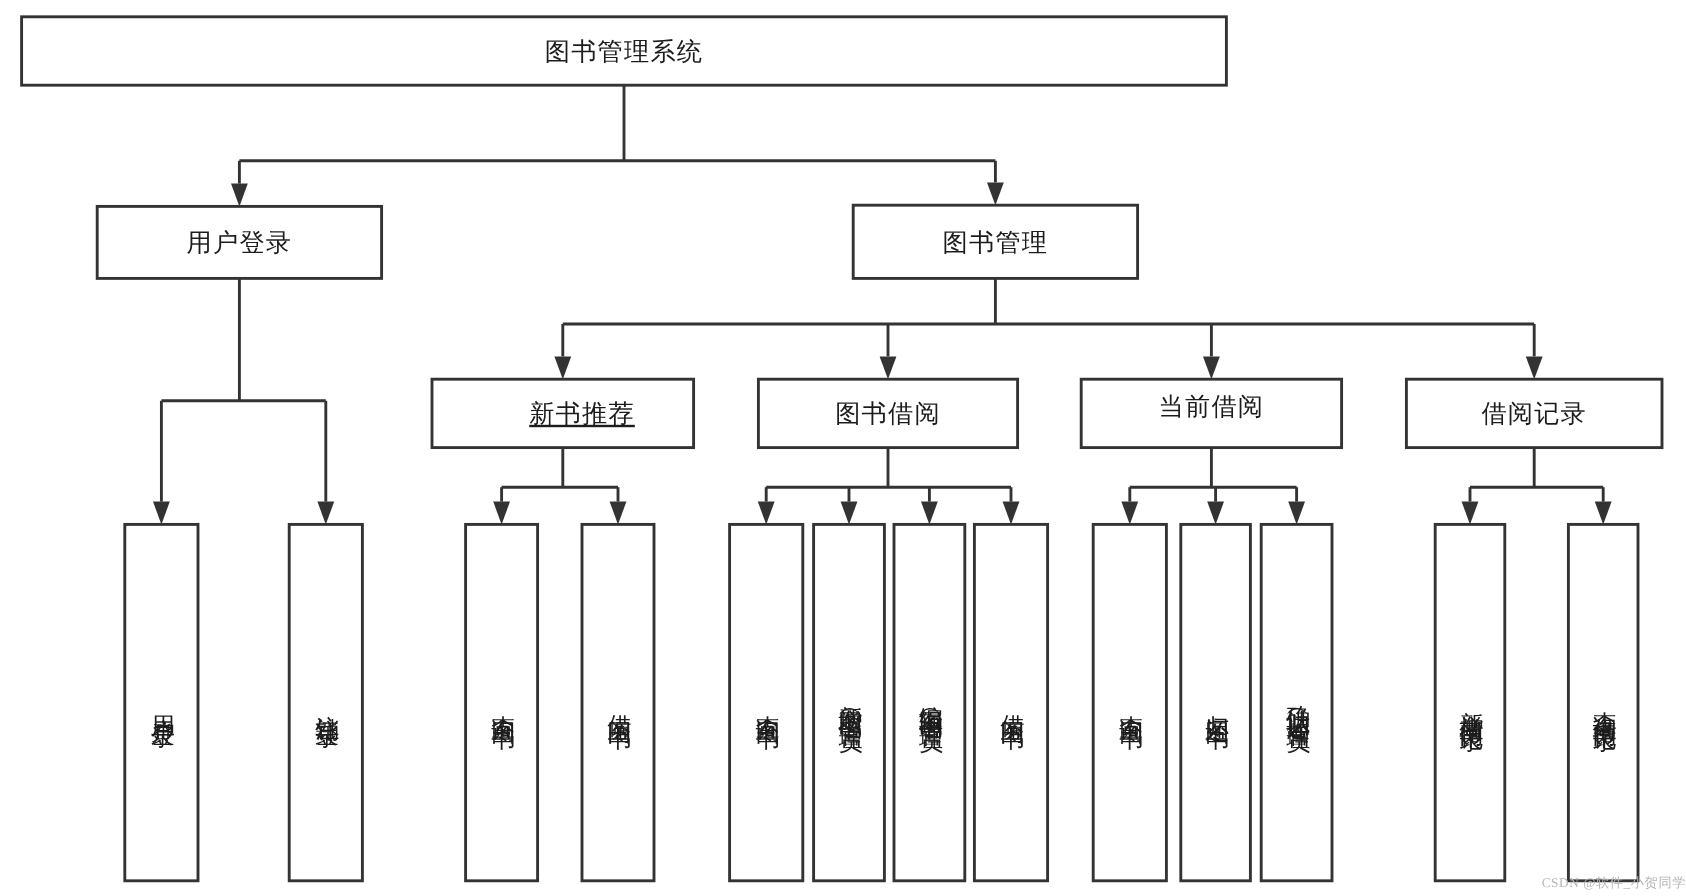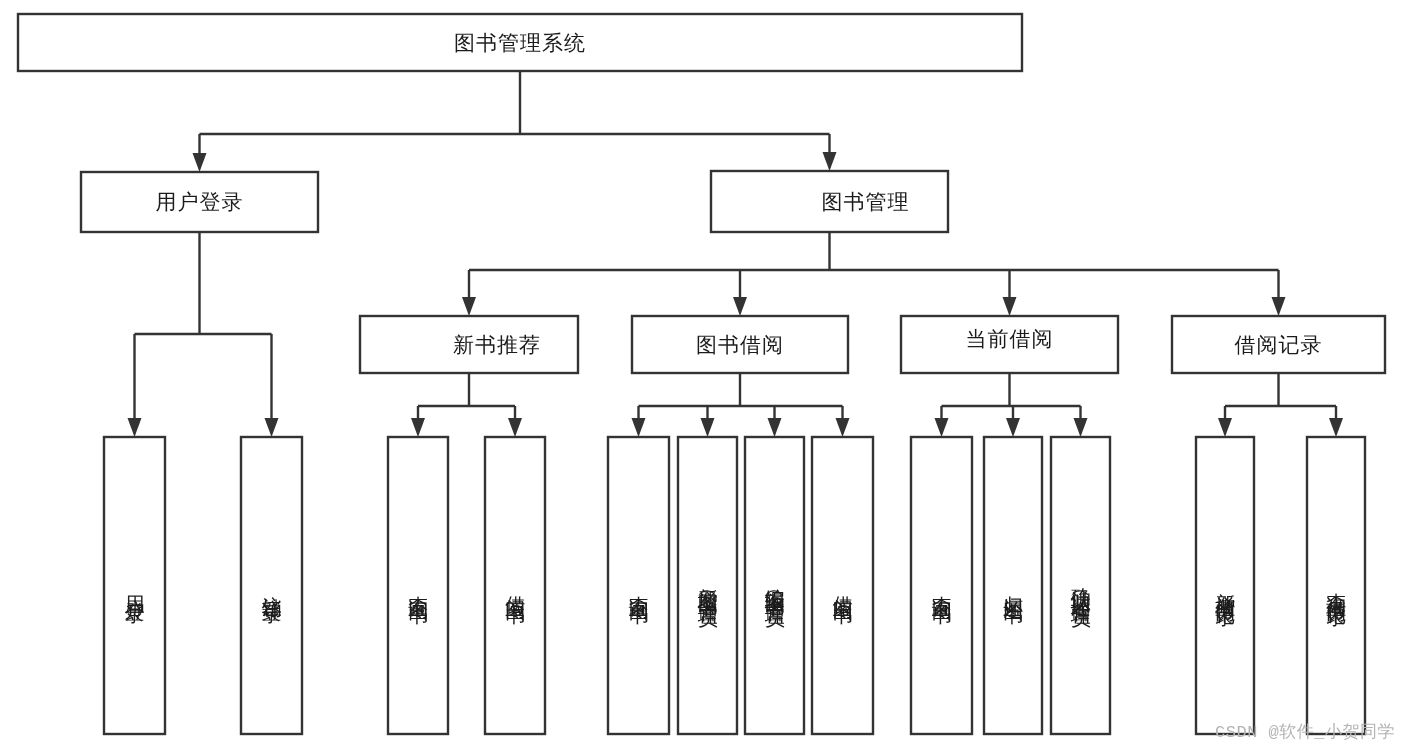--- a/index.html
+++ b/index.html
@@ -66,24 +66,24 @@
     color: #1c1c1c;
     writing-mode: vertical-rl;
     text-orientation: upright;
     line-height: 1.18;
     letter-spacing: 3px;
     white-space: nowrap;
     user-select: none;
   }
   #watermark {
     position: absolute;
-    right: 10px;
+    right: 0;
     bottom: 4px;
-    font-family: Liberation Mono, monospace;
-    font-size: 17px;
+    font-family: Liberation Serif, serif;
+    font-size: 11px;
     color: #b4b4b4;
     letter-spacing: 0.5px;
     white-space: nowrap;
     user-select: none;
     pointer-events: none;
   }
 </style>
 </head>
 <body>
 
@@ -164,22 +164,22 @@
         <rect x="1172" y="316" width="213" height="57" class="node-box"></rect>
         <rect x="1196" y="437" width="58" height="297" class="node-box"></rect>
         <rect x="1307" y="437" width="58" height="297" class="node-box"></rect>
       </g>
   </svg>
   <div id="label-layer">
       <div class="node-label-h" style="left: 18px; top: 14px; width: 1004px; height: 57px;">图书管理系统</div>
       <div class="node-label-h" style="left: 81px; top: 172px; width: 237px; height: 60px;">用户登录</div>
       <div class="node-label-v" style="left: 104px; top: 437px; width: 61px; height: 297px;">用户登录</div>
       <div class="node-label-v" style="left: 241px; top: 437px; width: 61px; height: 297px;">注销登录</div>
-      <div class="node-label-h" style="left: 711px; top: 171px; width: 237px; height: 61px; padding-left: 36px;">图书管理</div>
-      <div class="node-label-h" style="left: 372px; top: 316px; width: 250px; height: 57px;">新书推荐</div>
+      <div class="node-label-h" style="left: 711px; top: 171px; width: 237px; height: 61px;">图书管理</div>
+      <div class="node-label-h" style="left: 360px; top: 316px; width: 250px; height: 57px; text-decoration: underline;">新书推荐</div>
       <div class="node-label-v" style="left: 388px; top: 437px; width: 60px; height: 297px;">查询图书</div>
       <div class="node-label-v" style="left: 485px; top: 437px; width: 60px; height: 297px;">借阅图书</div>
       <div class="node-label-h" style="left: 632px; top: 316px; width: 216px; height: 57px; font-family: Liberation Mono, monospace;">图书借阅</div>
       <div class="node-label-v" style="left: 608px; top: 437px; width: 61px; height: 297px;">查询图书</div>
       <div class="node-label-v" style="left: 678px; top: 437px; width: 59px; height: 297px;">新增图书（管理员）</div>
       <div class="node-label-v" style="left: 745px; top: 437px; width: 59px; height: 297px;">编辑图书（管理员）</div>
       <div class="node-label-v" style="left: 812px; top: 437px; width: 61px; height: 297px;">借阅图书</div>
       <div class="node-label-h" style="left: 901px; top: 316px; width: 217px; height: 45px;">当前借阅</div>
       <div class="node-label-v" style="left: 911px; top: 437px; width: 61px; height: 297px;">查询图书</div>
       <div class="node-label-v" style="left: 984px; top: 437px; width: 58px; height: 297px;">归还图书</div>

